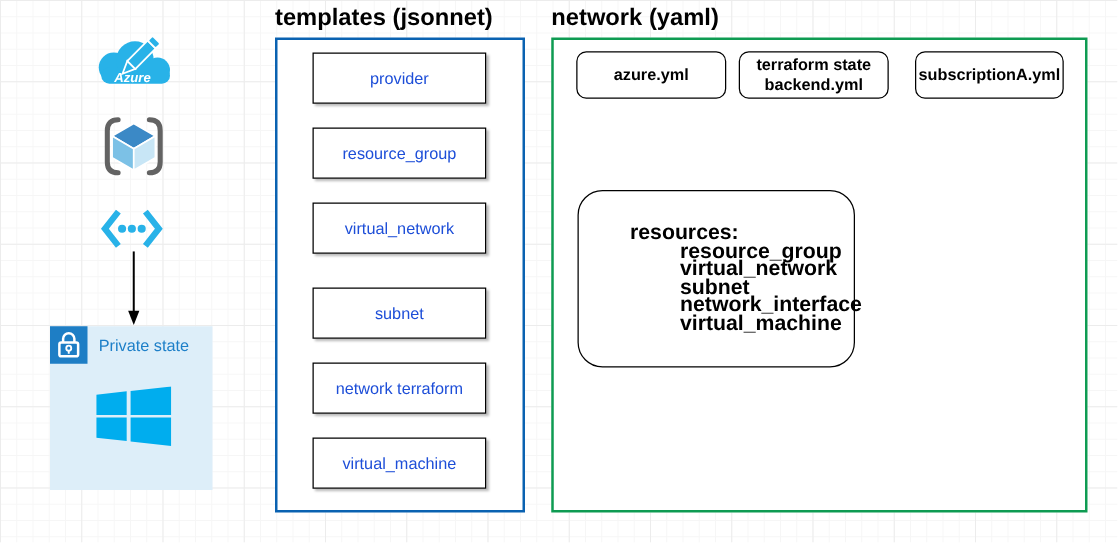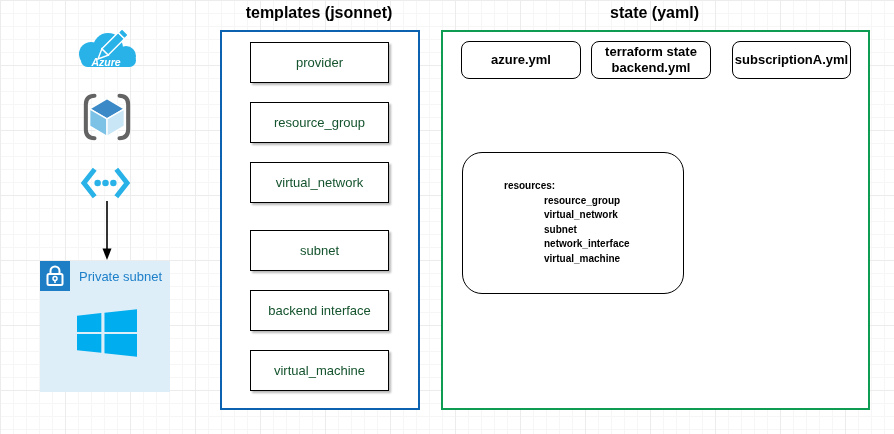--- a/index.html
+++ b/index.html
@@ -9,47 +9,47 @@
     background-image:
       linear-gradient(to right, #ececec 1px, transparent 1px),
       linear-gradient(to bottom, #ececec 1px, transparent 1px),
       linear-gradient(to right, #f6f6f6 1px, transparent 1px),
       linear-gradient(to bottom, #f6f6f6 1px, transparent 1px);
     background-size:65px 65px,65px 65px,13px 13px,13px 13px;
   }
   .abs{position:absolute;}
 
   
-  .group-title{position:absolute;top:4px;font-size:16px;font-weight:bold;color:#000;text-align:center;}
+  .group-title{position:absolute;top:4px;font-size:19px;font-weight:bold;color:#000;}
 
   
   .big-box{position:absolute;top:30px;height:376px;background:#fff;}
   .templates-box{left:220px;width:196px;border:2px solid var(--template-border,#0a62b1);}
   .values-box{left:441px;width:425px;border:2px solid var(--values-border,#0e9b52);font-weight:bold;}
 
   
   .tpl-item{
     position:absolute;left:28px;width:137px;height:39px;border:1px solid #000;background:#fff;
     box-shadow:2px 2px 2px rgba(0,0,0,0.28);
     display:flex;align-items:center;justify-content:center;
-    font-size:13px;color:#14532d;
+    font-size:13px;color:#1d4ed8;
   }
 
   
   .yml-file{
     position:absolute;top:9px;height:38px;border:1px solid #000;border-radius:8px;background:#fff;
     display:flex;align-items:center;justify-content:center;
     text-align:center;font-size:13px;line-height:1.2;color:#000;padding:0 4px;box-sizing:border-box;
   }
 
   
   .resources-box{
     position:absolute;left:19px;top:120px;width:220px;height:140px;
     border:1px solid #000;border-radius:20px;background:#fff;
-    font-size:10px;color:#000;
+    font-size:17px;color:#000;
   }
   .res-content{position:absolute;left:41px;top:26px;line-height:14.5px;white-space:nowrap;}
   .res-items{padding-left:40px;}
   .res-items span{display:block;}
 
   
   .subnet-box{position:absolute;left:40px;top:261px;width:130px;height:131px;background:var(--subnet-bg,#ddeef9);}
   .lock-badge{position:absolute;left:0;top:0;width:30px;height:30px;background:var(--lock-bg,#1e7ec5);
     display:flex;align-items:center;justify-content:center;}
   .subnet-label{position:absolute;left:39px;top:8px;font-size:13px;color:var(--subnet-text,#1d7fc8);white-space:nowrap;}
@@ -97,42 +97,42 @@
 
   <div class="subnet-box">
     <div class="lock-badge">
       <svg width="30" height="30" viewBox="0 0 30 30">
         <path d="M10.5 13 V10 a4.5 4.5 0 0 1 9 0 V13" fill="none" stroke="#fff" stroke-width="2"></path>
         <rect x="7.5" y="13" width="15" height="11" rx="1.5" fill="none" stroke="#fff" stroke-width="2"></rect>
         <circle cx="15" cy="17.5" r="2" fill="none" stroke="#fff" stroke-width="1.5"></circle>
         <line x1="15" y1="19.5" x2="15" y2="22" stroke="#fff" stroke-width="1.5"></line>
       </svg>
     </div>
-    <span class="subnet-label">Private subnet</span>
+    <span class="subnet-label">Private state</span>
     <svg class="abs" style="left:37px;top:48px" width="60" height="48" viewBox="0 0 88 88" preserveAspectRatio="none">
       <g fill="var(--windows-blue)">
         <path d="M0 12.4 L35.7 7.5 L35.7 42 L0 42 Z"></path>
         <path d="M40.3 6.9 L88 0.4 L88 42 L40.3 42 Z"></path>
         <path d="M35.7 45.8 L35.7 80.3 L0 75.4 L0 45.8 Z"></path>
         <path d="M88 45.8 L88 87.6 L40.3 81 L40.3 45.8 Z"></path>
       </g>
     </svg>
   </div>
 
   <div class="group-title" style="left:220px;width:198px">templates (jsonnet)</div>
   <div class="big-box templates-box">
     <div class="tpl-item" style="top:10px">provider</div>
     <div class="tpl-item" style="top:70px">resource_group</div>
     <div class="tpl-item" style="top:130px">virtual_network</div>
     <div class="tpl-item" style="top:198px">subnet</div>
-    <div class="tpl-item" style="top:258px">backend interface</div>
+    <div class="tpl-item" style="top:258px">network terraform</div>
     <div class="tpl-item" style="top:318px">virtual_machine</div>
   </div>
 
-  <div class="group-title" style="left:441px;width:427px">state (yaml)</div>
+  <div class="group-title" style="left:441px;width:427px">network (yaml)</div>
   <div class="big-box values-box">
     <div class="yml-file" style="left:18px;width:120px">azure.yml</div>
     <div class="yml-file" style="left:289px;width:119px">subscriptionA.yml</div>
     <div class="yml-file" style="left:148px;width:120px">terraform state backend.yml</div>
 
     <div class="resources-box">
       <div class="res-content">
         <div>resources:</div>
         <div class="res-items">
           <span>resource_group</span>

